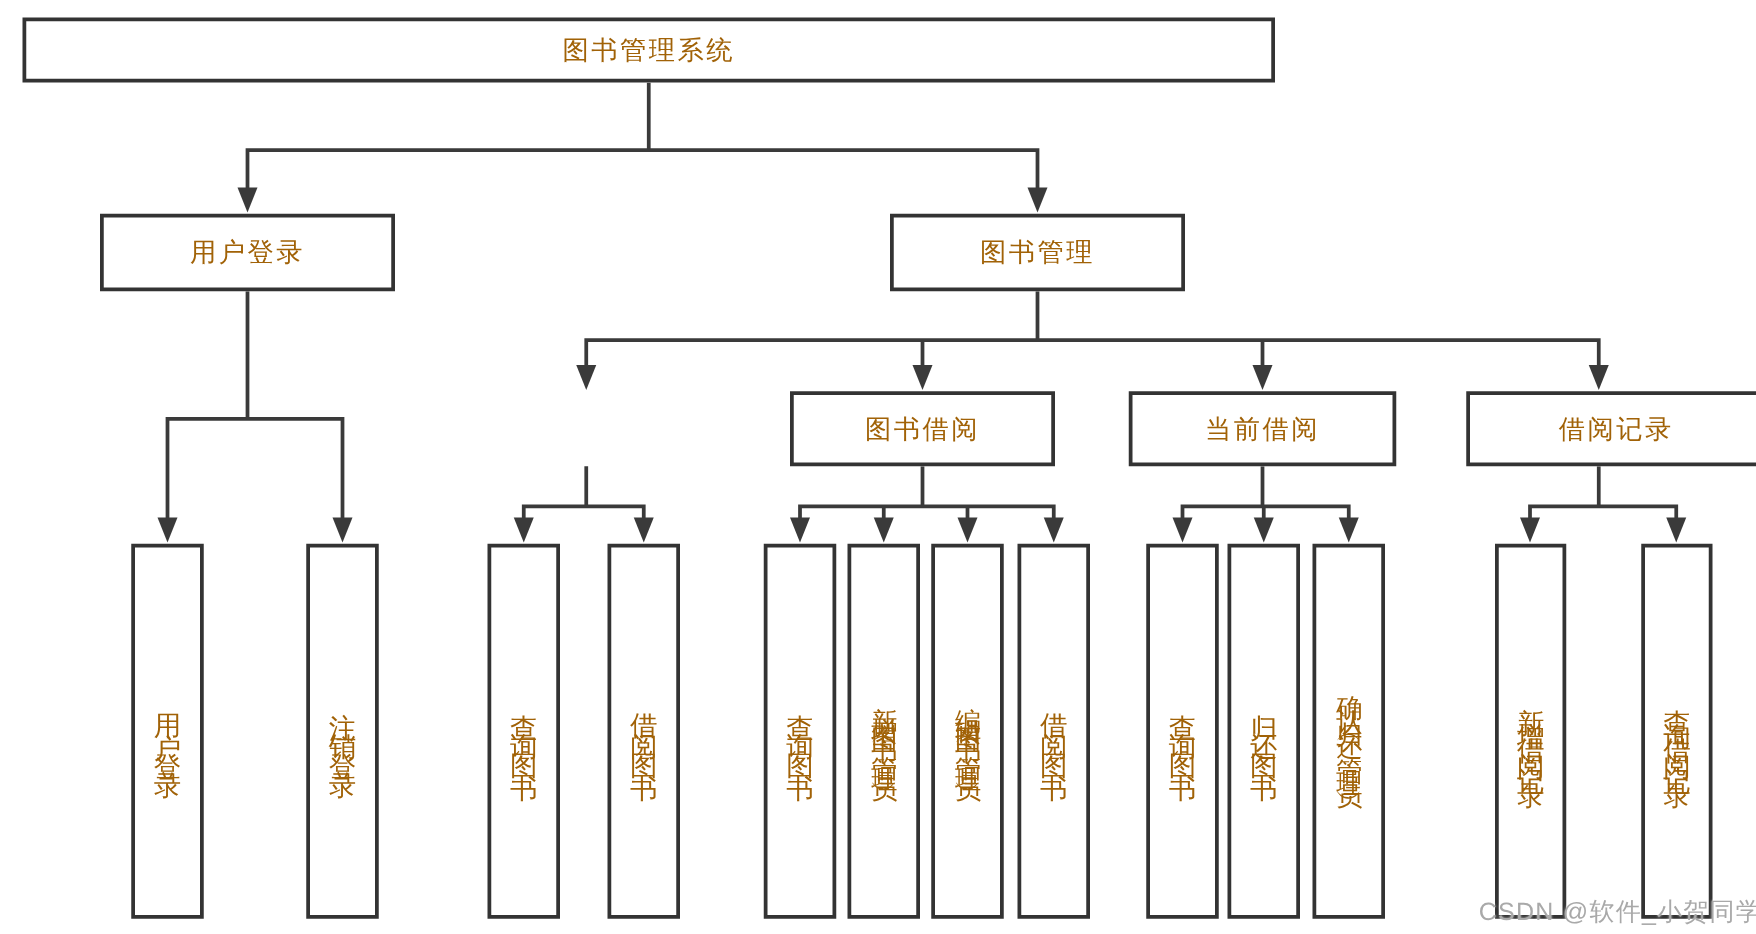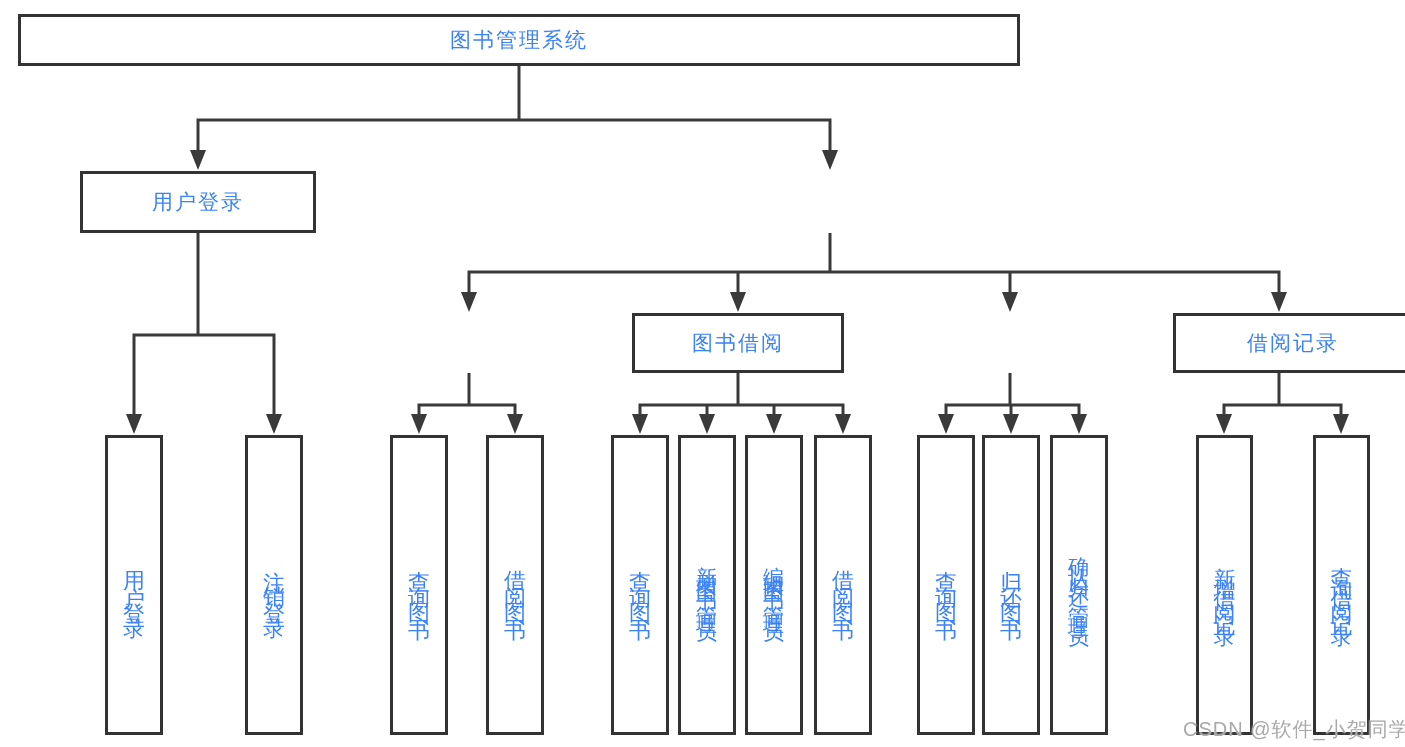--- a/index.html
+++ b/index.html
@@ -14,21 +14,21 @@
   .wires {
     position: absolute;
     left: 0; top: 0;
     width: 1405px; height: 747px;
   }
   .box {
     position: absolute;
     box-sizing: border-box;
     border: 3px solid #333333;
     background: #ffffff;
-    color: #3b82f6;
+    color: #a16207;
     display: flex;
     align-items: center;
     justify-content: center;
     text-align: center;
   }
   .box.h  { font-size: 21px; letter-spacing: 2px; }
   .root-box { font-size: 20px; }
   .box.v .vtext {
     writing-mode: vertical-rl;
     text-orientation: mixed;
@@ -99,22 +99,24 @@
       <polygon points="1071,414 1087,414 1079,434"></polygon>
 
       <polygon points="1216,414 1232,414 1224,434"></polygon>
       <polygon points="1333,414 1349,414 1341,434"></polygon>
     </g>
   </svg>
 
   <div class="box h root-box" style="left:18px; top:14px; width:1002px; height:52px;">图书管理系统</div>
 
   <div class="box h" style="left:80px; top:171px; width:236px; height:62px;">用户登录</div>
+  <div class="box h" style="left:712px; top:171px; width:236px; height:62px;">图书管理</div>
 
   <div class="box h" style="left:632px; top:313px; width:212px; height:60px;">图书借阅</div>
+  <div class="box h" style="left:903px; top:313px; width:214px; height:60px;">当前借阅</div>
   <div class="box h" style="left:1173px; top:313px; width:240px; height:60px;">借阅记录</div>
 
   <div class="box v" style="left:105px; top:435px; width:58px; height:300px;">
     <span class="vtext s16">用户登录</span>
   </div>
   <div class="box v" style="left:245px; top:435px; width:58px; height:300px;">
     <span class="vtext s16">注销登录</span>
   </div>
 
   <div class="box v" style="left:390px; top:435px; width:58px; height:300px;">

